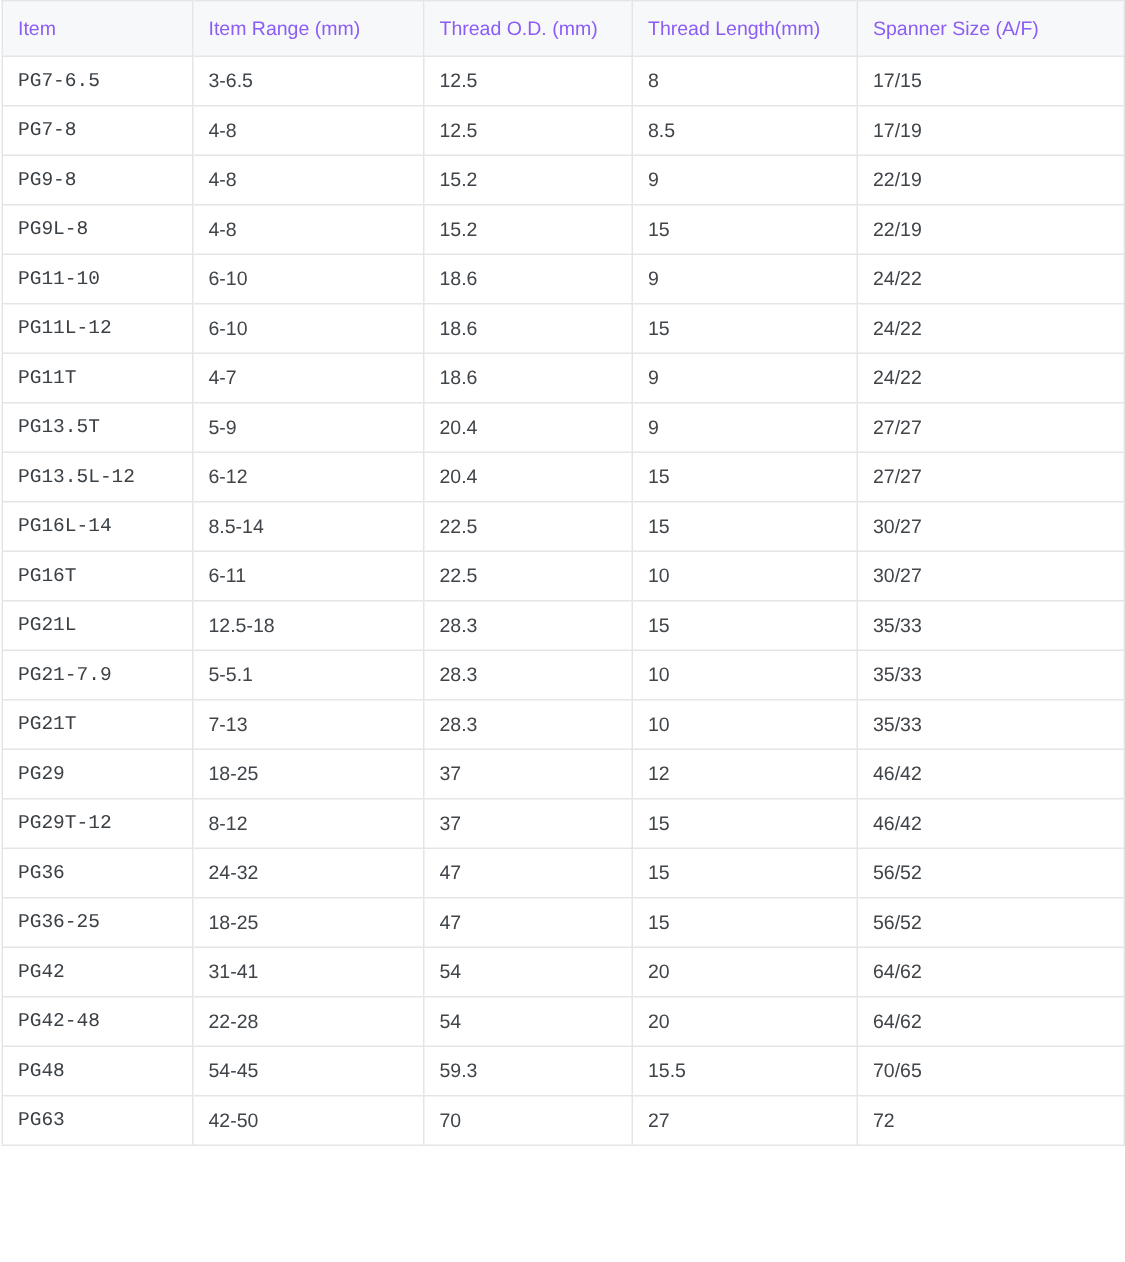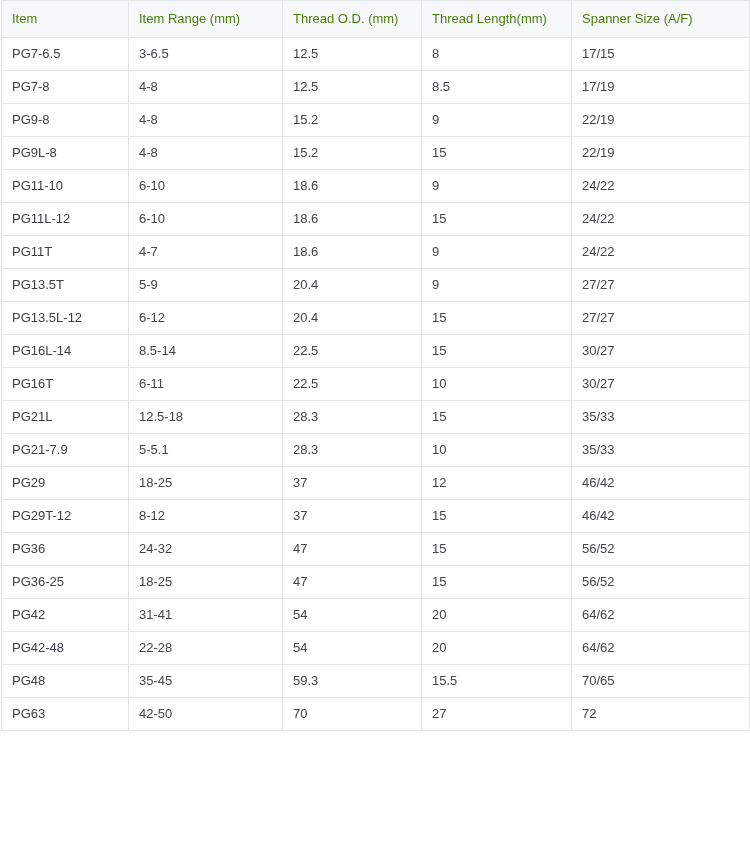--- a/index.html
+++ b/index.html
@@ -44,30 +44,31 @@
     font-size: 13px;
     font-weight: normal;
     line-height: 1.25;
     white-space: nowrap;
     overflow: hidden;
     text-overflow: ellipsis;
   }
   table.spec-table thead th {
     height: 36px;
     background: #f7f8f9;
-    color: #4d7c0f;
+    color: #8b5cf6;
     font-size: 13px;
   }
   table.spec-table tbody td {
     height: 32px;
     background: #ffffff;
     color: #40454a;
   }
   table.spec-table tbody td.item-cell {
     color: #3b4045;
+    font-family: Liberation Mono, monospace;
   }
 </style>
 </head>
 <body>
 
 <div class="spec-table-wrap">
   <table class="spec-table">
     <colgroup>
       <col class="c0">
         <col class="c1">
@@ -170,20 +171,27 @@
           <td>35/33</td>
         </tr>
         <tr>
           <td class="item-cell">PG21-7.9</td>
           <td>5-5.1</td>
           <td>28.3</td>
           <td>10</td>
           <td>35/33</td>
         </tr>
         <tr>
+          <td class="item-cell">PG21T</td>
+          <td>7-13</td>
+          <td>28.3</td>
+          <td>10</td>
+          <td>35/33</td>
+        </tr>
+        <tr>
           <td class="item-cell">PG29</td>
           <td>18-25</td>
           <td>37</td>
           <td>12</td>
           <td>46/42</td>
         </tr>
         <tr>
           <td class="item-cell">PG29T-12</td>
           <td>8-12</td>
           <td>37</td>
@@ -213,21 +221,21 @@
         </tr>
         <tr>
           <td class="item-cell">PG42-48</td>
           <td>22-28</td>
           <td>54</td>
           <td>20</td>
           <td>64/62</td>
         </tr>
         <tr>
           <td class="item-cell">PG48</td>
-          <td>35-45</td>
+          <td>54-45</td>
           <td>59.3</td>
           <td>15.5</td>
           <td>70/65</td>
         </tr>
         <tr>
           <td class="item-cell">PG63</td>
           <td>42-50</td>
           <td>70</td>
           <td>27</td>
           <td>72</td>

